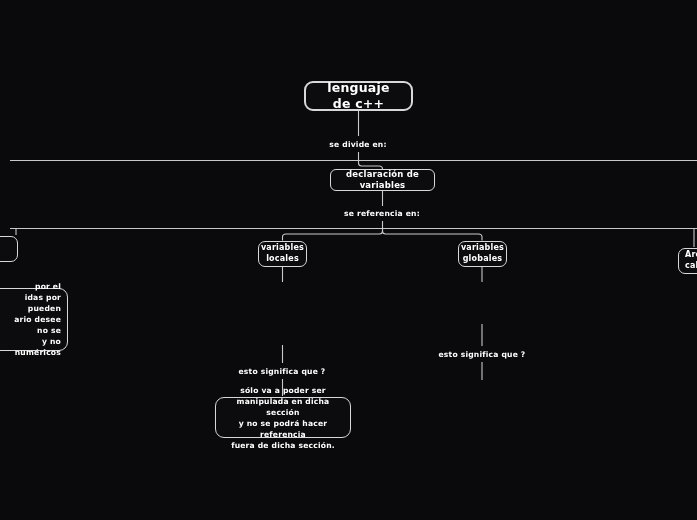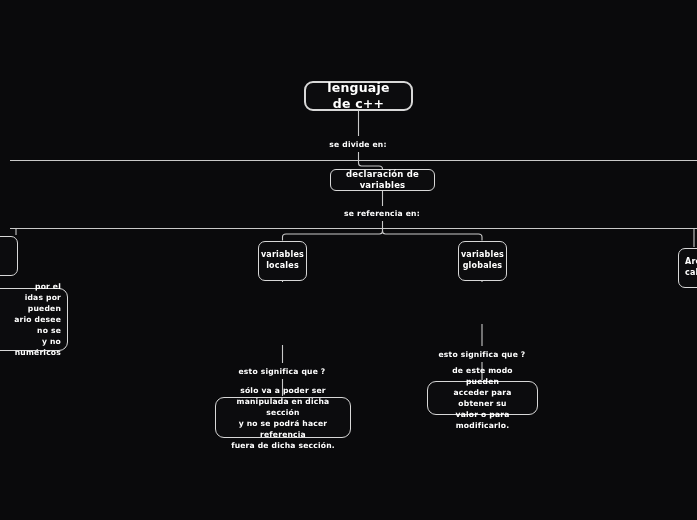--- a/index.html
+++ b/index.html
@@ -53,21 +53,21 @@
     border-radius: 6px;
     border-width: 1.5px;
     font-size: 8.5px;
     padding: 4px 9px;
     line-height: 1.25;
   }
   .node.level3 {
     border-radius: 7px;
     border-width: 1.5px;
     font-size: 8px;
-    padding: 19px 8px;
+    padding: 12px 8px;
     line-height: 1.35;
   }
   .node.detail {
     border-radius: 9px;
     border-width: 1.5px;
     font-size: 7.6px;
     padding: 5px 7px;
     line-height: 1.45;
   }
   .edge-label {
@@ -141,23 +141,20 @@
 
   <div class="edge-label" style="left:272px; top:367px;">esto significa que ?</div>
 
   <div class="edge-label" style="left:472px; top:350px;">esto significa que ?</div>
 
   <div class="node detail" style="left:205px; top:397px; width:136px; height:41px;">sólo va a poder ser
 manipulada en dicha sección
 y no se podrá hacer referencia
 fuera de dicha sección.</div>
 
-  <div class="node detail" style="left:417px; top:381px; width:111px; height:34px;">de este modo pueden
-acceder para obtener su
-valor o para modificarlo.</div>
 
   <div class="node level3" style="left:-40px; top:236px; width:48px; height:25px;"></div>
 
   <div class="node detail" style="left:-62px; top:288px; width:120px; height:63px; text-align:right; justify-content:flex-end; padding-right:6px;">por el
 idas por
 pueden
 ario desee
 no se
 y no
 numéricos</div>

